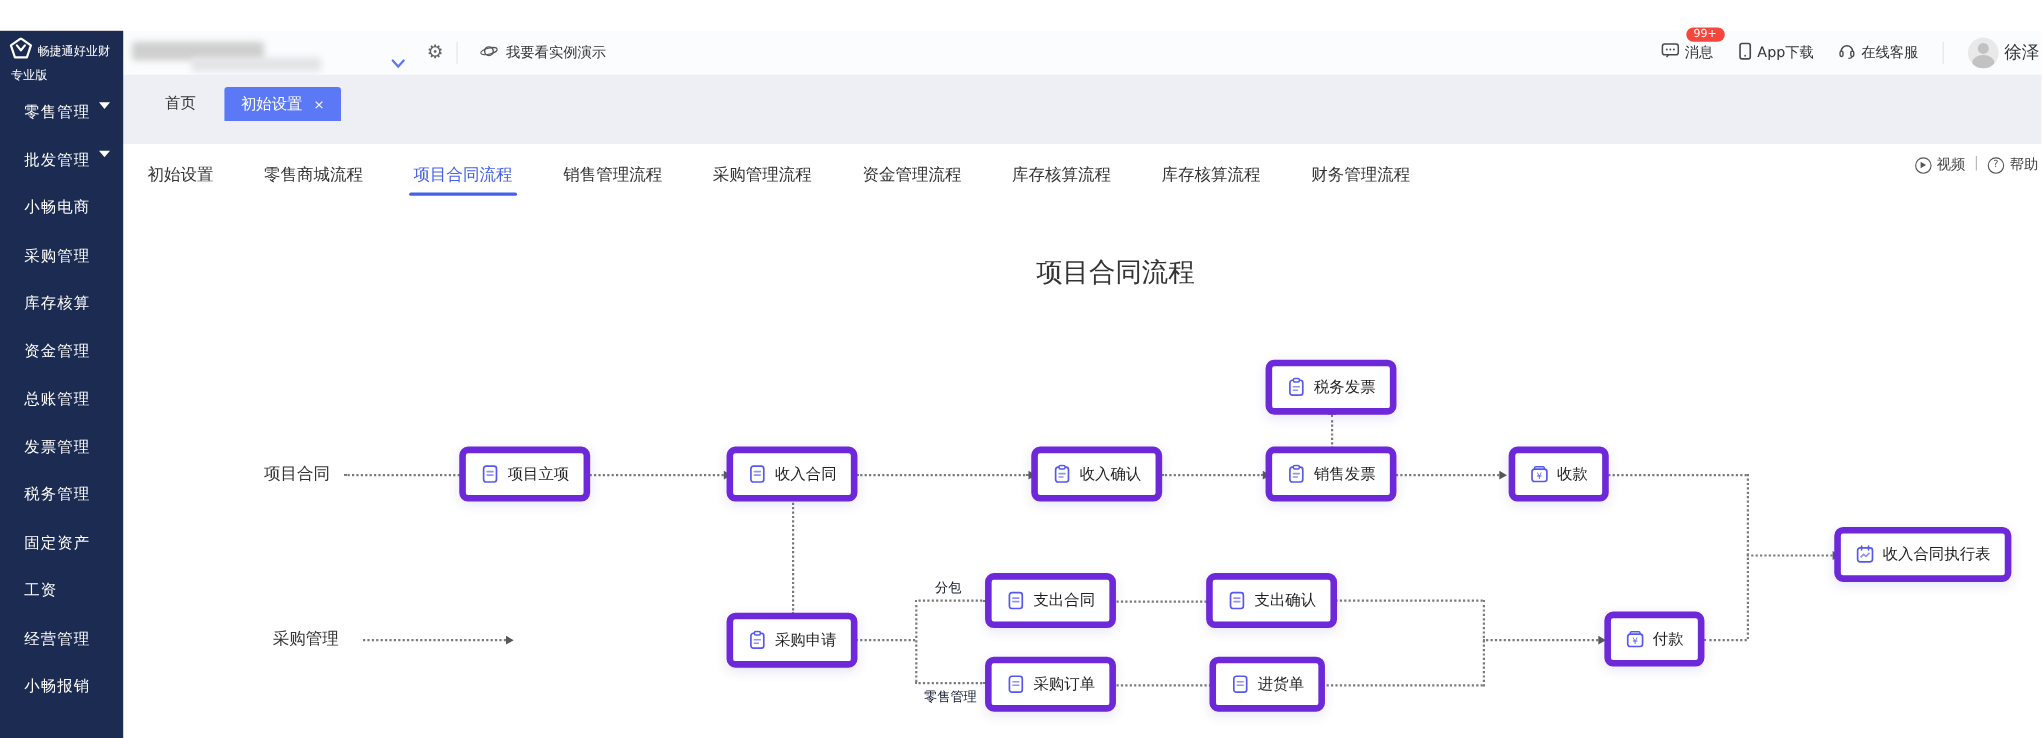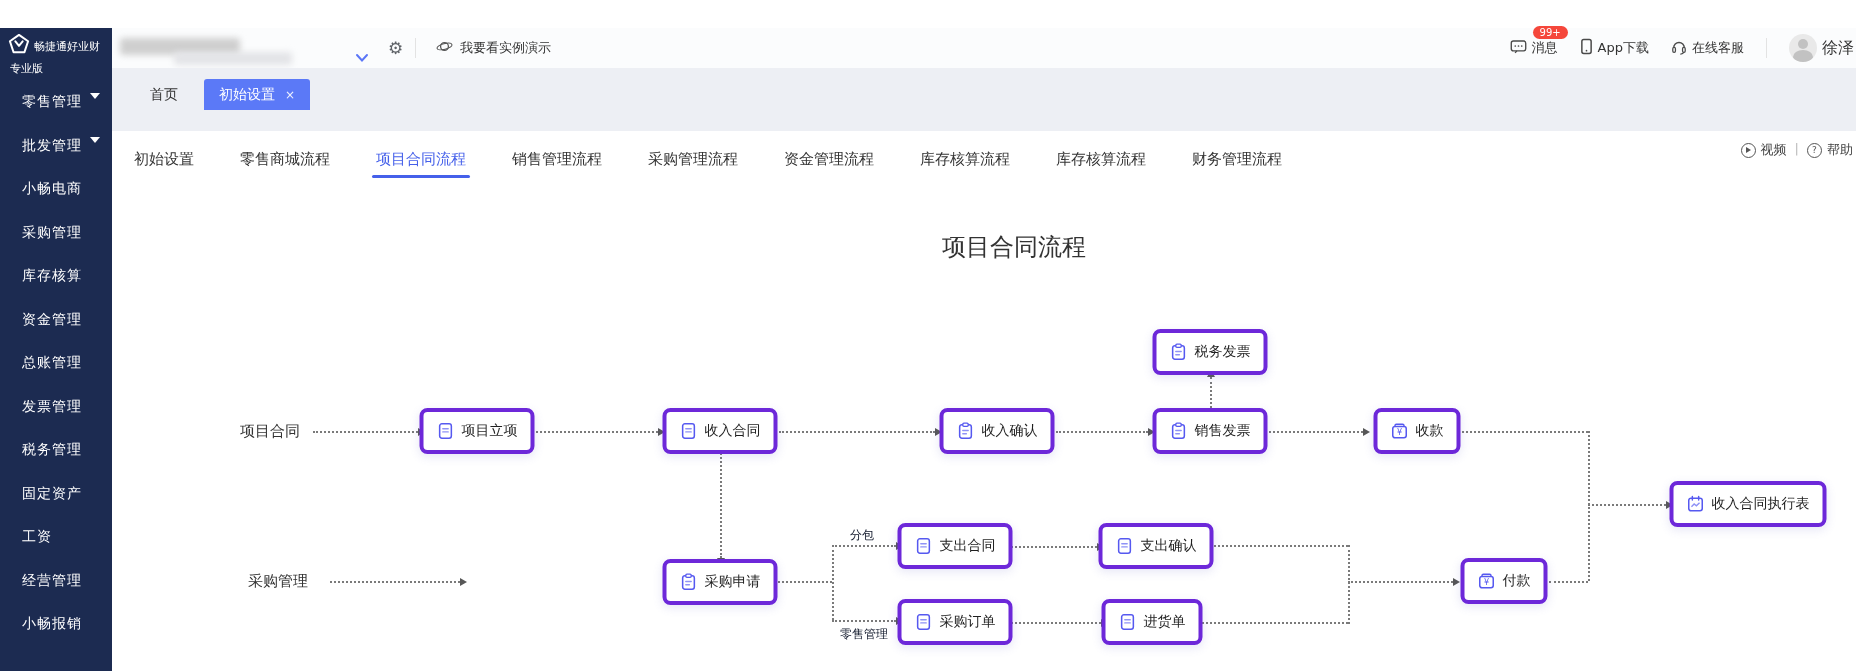--- a/index.html
+++ b/index.html
@@ -56,21 +56,21 @@
   .hc-item{display:flex;align-items:center;gap:5px;cursor:pointer;}
   .hc-div{color:#bbb;margin:0 2px;}
   .circ-icon{width:15px;height:15px;border:1.4px solid #555;border-radius:50%;display:flex;align-items:center;justify-content:center;box-sizing:border-box;}
   .play-tri{width:0;height:0;border-top:3.5px solid transparent;border-bottom:3.5px solid transparent;border-left:5.5px solid #555;margin-left:1px;}
   .q-mark{font-size:9px;color:#555;line-height:1;}
   
   .flow{position:absolute;inset:0;}
   .flow-title{position:absolute;left:902px;top:100px;transform:translateX(-50%);
     font-size:24px;color:#333;font-weight:500;white-space:nowrap;}
   .fnode{position:absolute;transform:translate(-50%,-50%);height:38px;display:inline-flex;align-items:center;
-    gap:7px;padding:0 13px;background:#fff;border:4px solid #6d28d9;border-radius:8px;
+    gap:7px;padding:0 13px;background:#fff;border:6px solid #6d28d9;border-radius:8px;
     box-shadow:0 3px 10px rgba(108,108,202,0.16);font-size:14px;color:#1f1f1f;font-weight:500;
     white-space:nowrap;cursor:pointer;z-index:3;}
   .fnode .nicon{display:flex;align-items:center;}
   .lane-label{position:absolute;transform:translate(-50%,-50%);font-size:15px;color:#333;font-weight:500;white-space:nowrap;}
   .branch-label{position:absolute;transform:translate(-50%,-50%);font-size:12px;color:#0f172a;white-space:nowrap;}
   .seg{position:absolute;z-index:1;}
   .seg.h{height:0;border-top:2px dotted #7a7a7a;}
   .seg.v{width:0;border-left:2px dotted #7a7a7a;}
   .arrow{position:absolute;width:0;height:0;}
   .arrow.r{right:-7px;top:-5px;border-top:4px solid transparent;border-bottom:4px solid transparent;border-left:7px solid #575757;}

